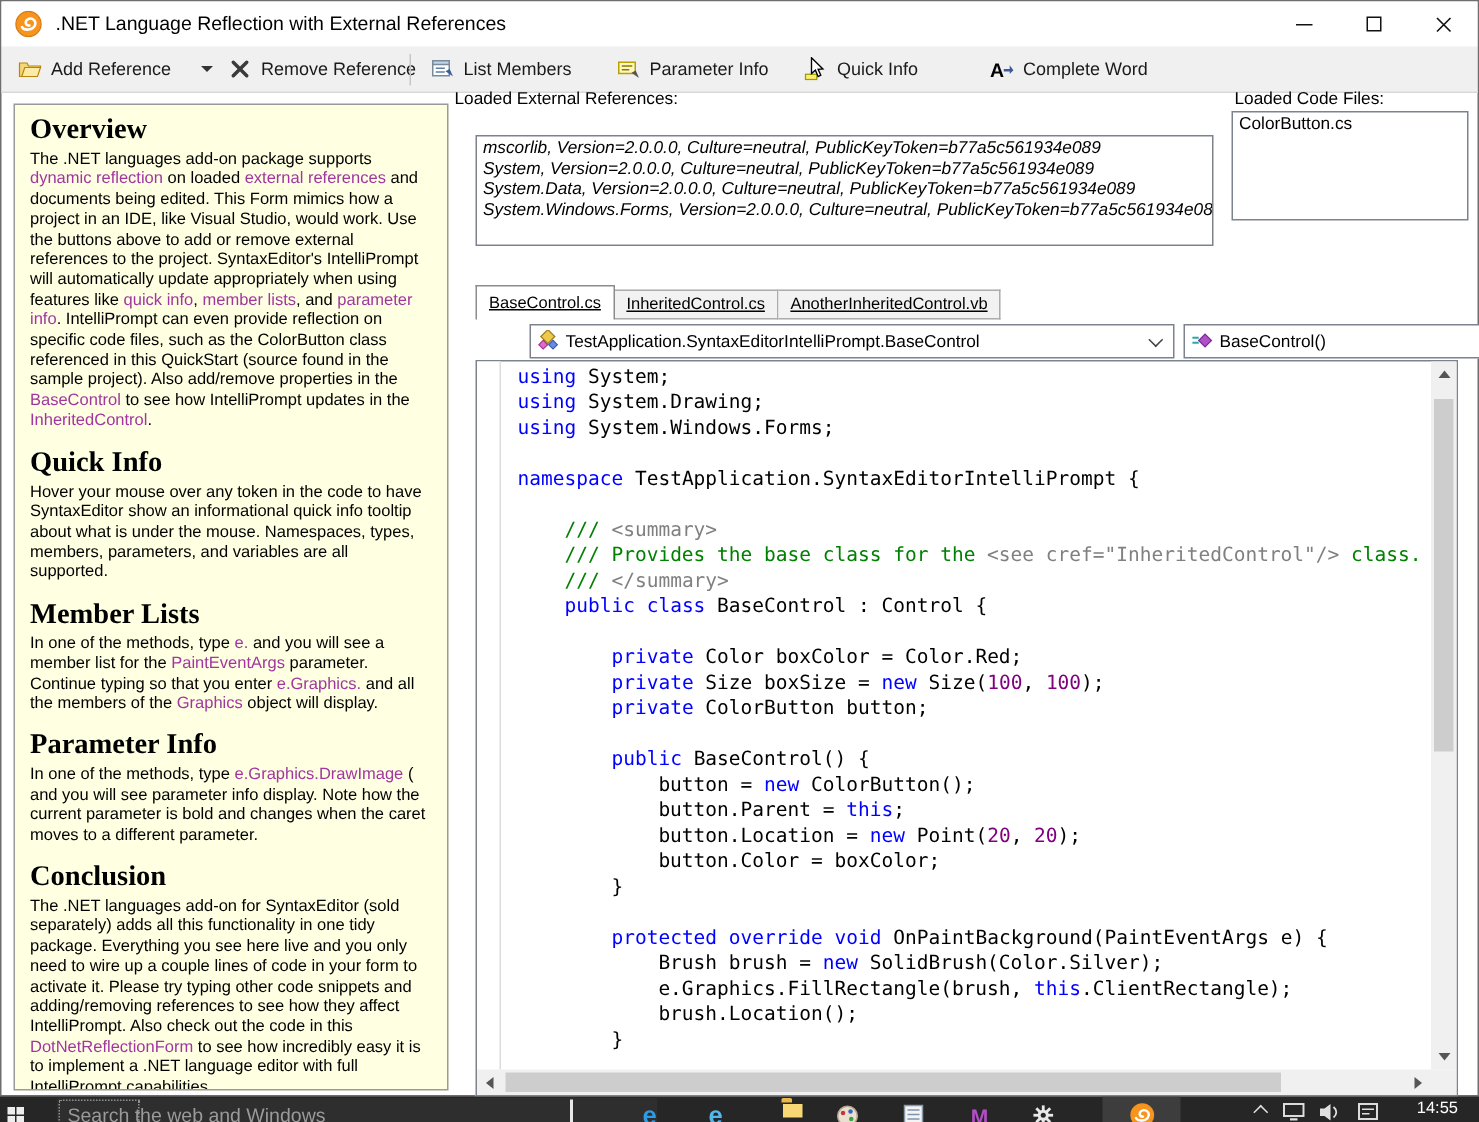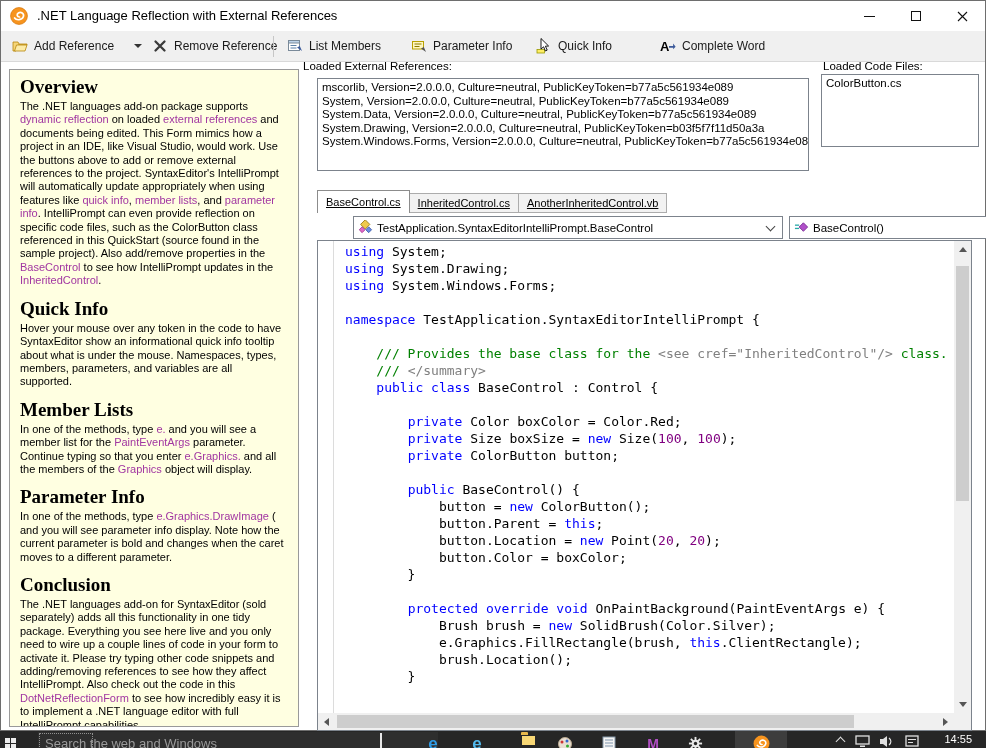--- a/index.html
+++ b/index.html
@@ -209,25 +209,24 @@
           <h2>Parameter Info</h2>
           <p><span>In one of the methods, type </span><span class="plink">e.Graphics.DrawImage</span><span> ( and you will see parameter info display.  Note how the current parameter is bold and changes when the caret moves to a different parameter.</span></p>
         </div>
         <div class="sec">
           <h2>Conclusion</h2>
           <p><span>The .NET languages add-on for SyntaxEditor (sold separately) adds all this functionality in one tidy package.  Everything you see here live and you only need to wire up a couple lines of code in your form to activate it.  Please try typing other code snippets and adding/removing references to see how they affect IntelliPrompt.  Also check out the code in this </span><span class="plink">DotNetReflectionForm</span><span> to see how incredibly easy it is to implement a .NET language editor with full IntelliPrompt capabilities.</span></p>
         </div>
       </div>
 
     <span class="panel-label" style="left:302px; top:59px;">Loaded External References:</span>
-    <div class="listbox" style="left:316px; top:77px; width:492px; height:93px;">
+    <div class="listbox" style="left:316px; top:89px; width:492px; height:74px;font-style:italic;">
         <div class="lb-item">mscorlib, Version=2.0.0.0, Culture=neutral, PublicKeyToken=b77a5c561934e089</div>
         <div class="lb-item">System, Version=2.0.0.0, Culture=neutral, PublicKeyToken=b77a5c561934e089</div>
         <div class="lb-item">System.Data, Version=2.0.0.0, Culture=neutral, PublicKeyToken=b77a5c561934e089</div>
-        <div class="lb-item">System.Drawing, Version=2.0.0.0, Culture=neutral, PublicKeyToken=b03f5f7f11d50a3a</div>
         <div class="lb-item">System.Windows.Forms, Version=2.0.0.0, Culture=neutral, PublicKeyToken=b77a5c561934e089</div>
       </div>
 
     <span class="panel-label" style="left:822px; top:59px;">Loaded Code Files:</span>
     <div class="listbox" style="left:820px; top:73px; width:158px; height:73px;">
         <div class="lb-item">ColorButton.cs</div>
       </div>
 
     <div class="tabstrip">
       <div class="tab active" style="border-left:1px solid #8C8C8C;">
@@ -262,20 +261,21 @@
 
     <div class="editor">
       <div class="sel-margin"></div>
       <div class="code-view">
           <div class="code-line"><span class="tok-k">using</span><span class="tok-p"> System;</span></div>
           <div class="code-line"><span class="tok-k">using</span><span class="tok-p"> System.Drawing;</span></div>
           <div class="code-line"><span class="tok-k">using</span><span class="tok-p"> System.Windows.Forms;</span></div>
           <div class="code-line">&nbsp;</div>
           <div class="code-line"><span class="tok-k">namespace</span><span class="tok-p"> TestApplication.SyntaxEditorIntelliPrompt {</span></div>
           <div class="code-line">&nbsp;</div>
+          <div class="code-line"><span class="tok-p">    </span><span class="tok-c">/// </span><span class="tok-x">&lt;summary&gt;</span></div>
           <div class="code-line"><span class="tok-p">    </span><span class="tok-c">/// Provides the base class for the </span><span class="tok-x">&lt;see cref="InheritedControl"/&gt;</span><span class="tok-c"> class.</span></div>
           <div class="code-line"><span class="tok-p">    </span><span class="tok-c">/// </span><span class="tok-x">&lt;/summary&gt;</span></div>
           <div class="code-line"><span class="tok-p">    </span><span class="tok-k">public</span><span class="tok-p"> </span><span class="tok-k">class</span><span class="tok-p"> BaseControl : Control {</span></div>
           <div class="code-line">&nbsp;</div>
           <div class="code-line"><span class="tok-p">        </span><span class="tok-k">private</span><span class="tok-p"> Color boxColor = Color.Red;</span></div>
           <div class="code-line"><span class="tok-p">        </span><span class="tok-k">private</span><span class="tok-p"> Size boxSize = </span><span class="tok-k">new</span><span class="tok-p"> Size(</span><span class="tok-n">100</span><span class="tok-p">, </span><span class="tok-n">100</span><span class="tok-p">);</span></div>
           <div class="code-line"><span class="tok-p">        </span><span class="tok-k">private</span><span class="tok-p"> ColorButton button;</span></div>
           <div class="code-line">&nbsp;</div>
           <div class="code-line"><span class="tok-p">        </span><span class="tok-k">public</span><span class="tok-p"> BaseControl() {</span></div>
           <div class="code-line"><span class="tok-p">            button = </span><span class="tok-k">new</span><span class="tok-p"> ColorButton();</span></div>

